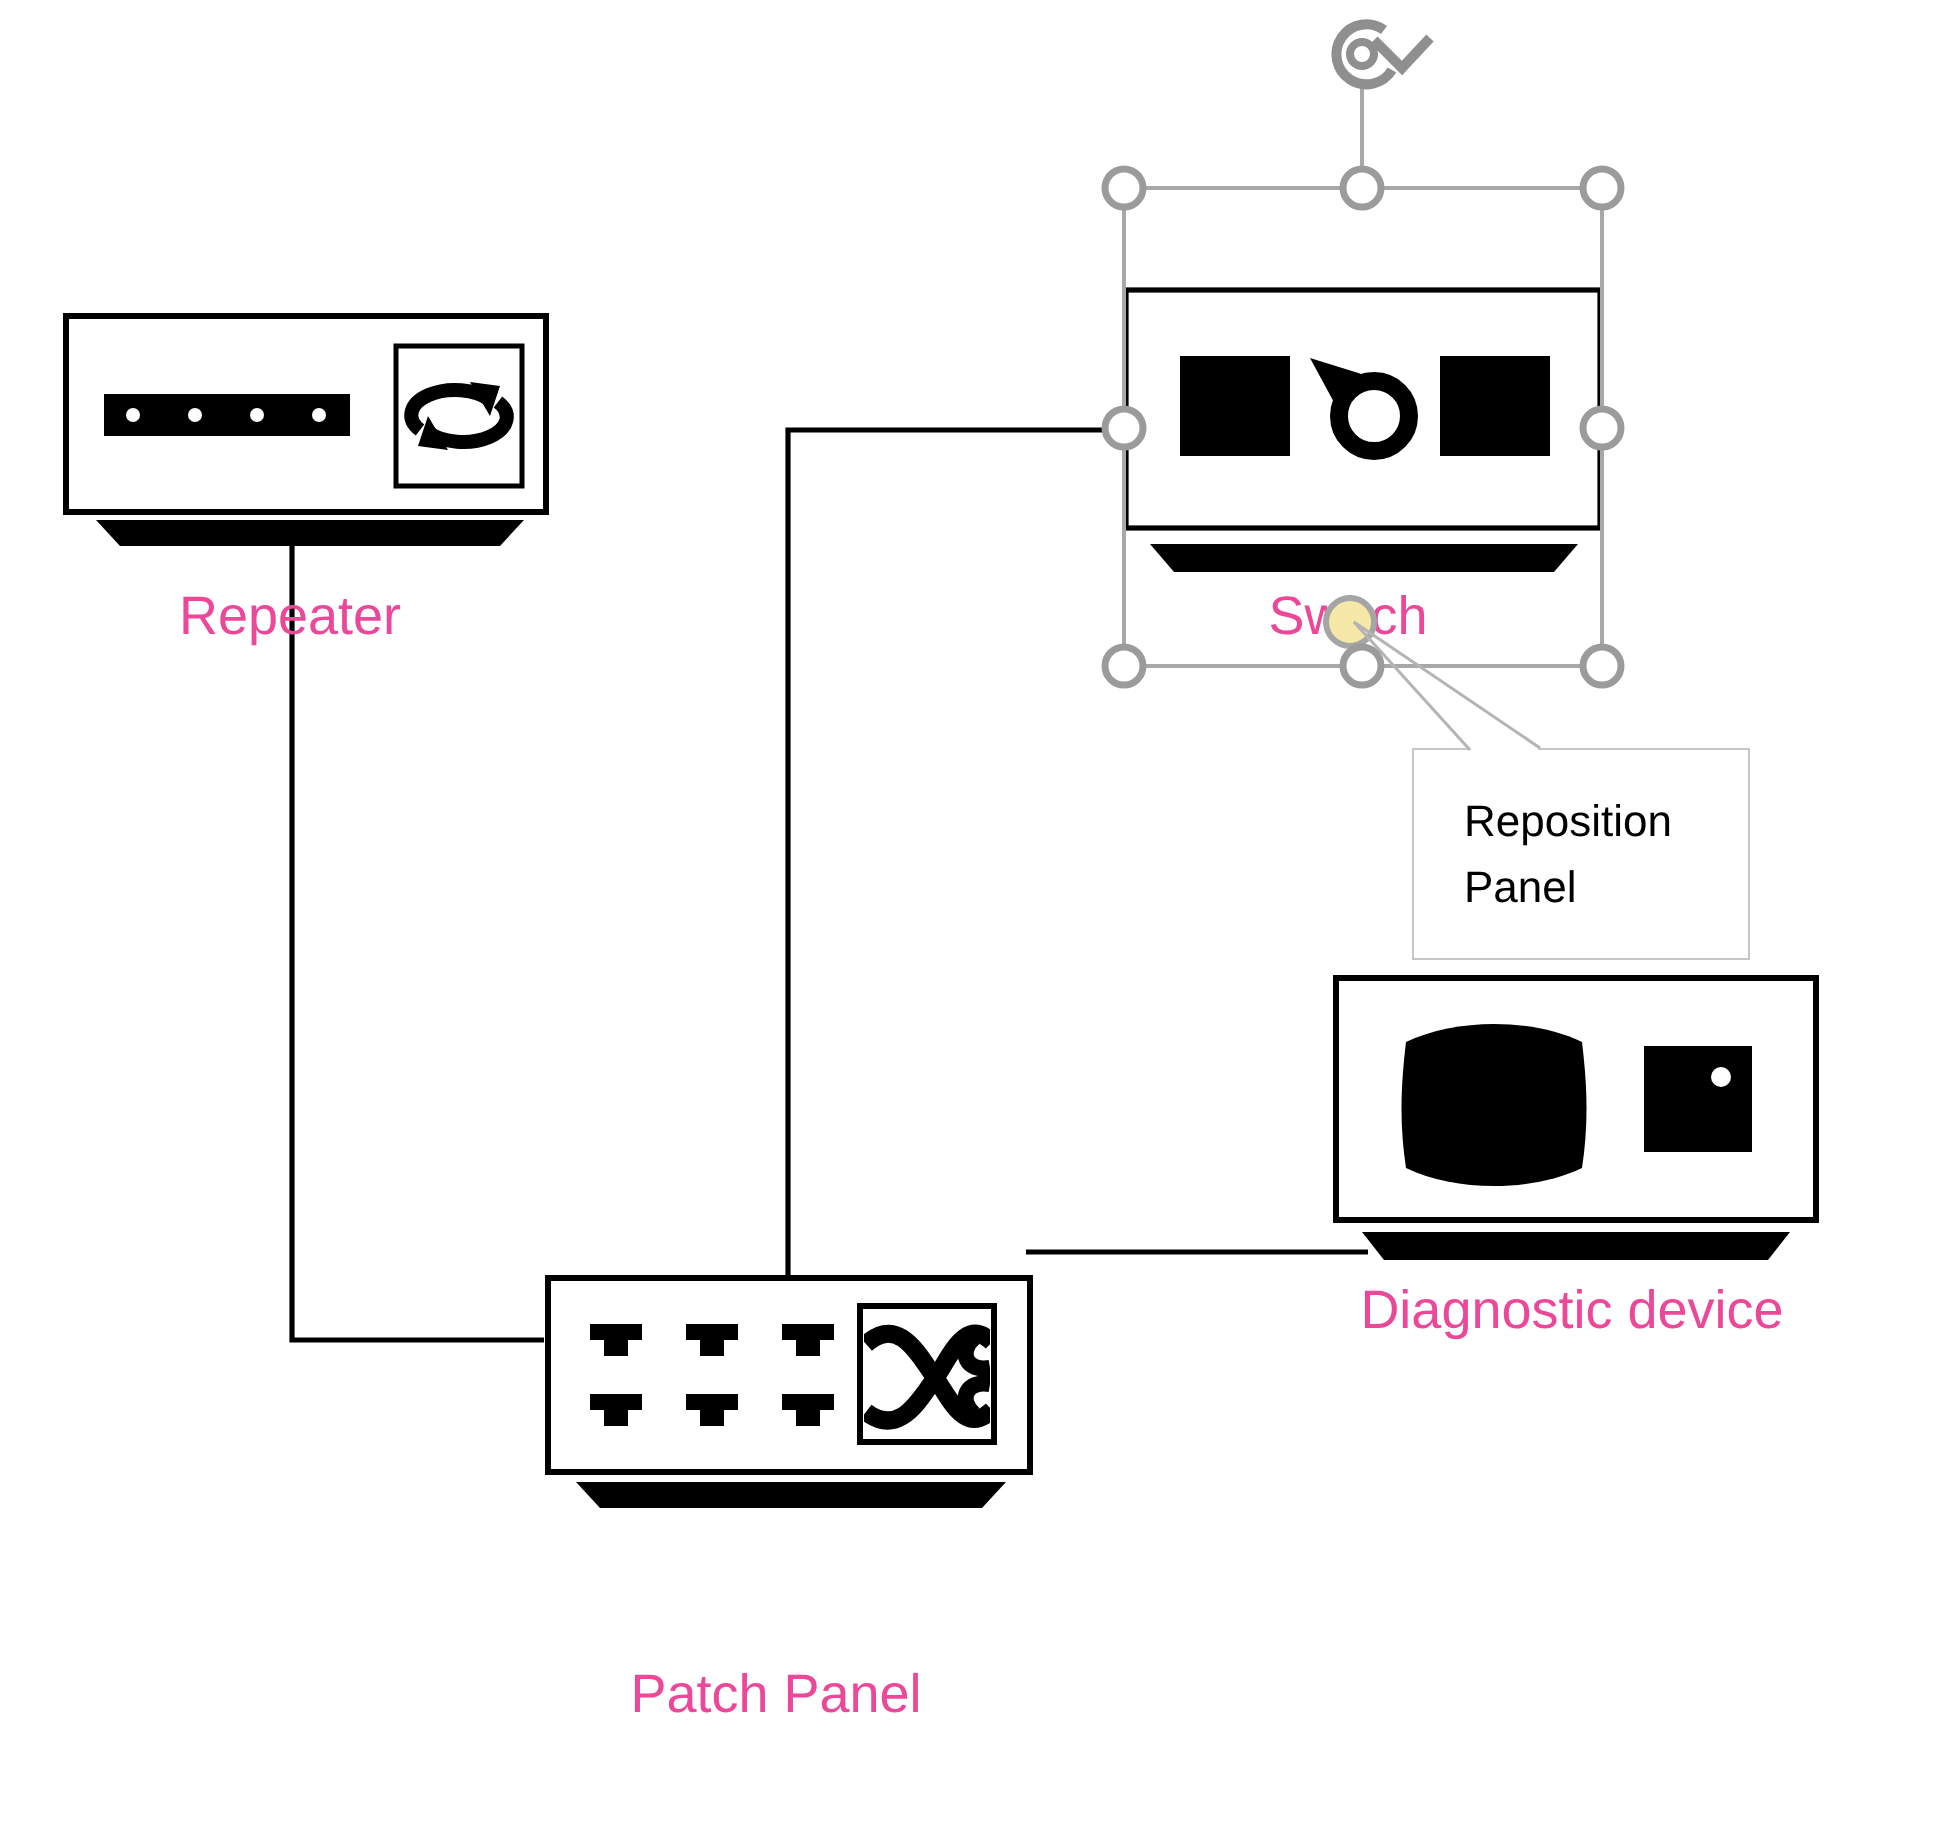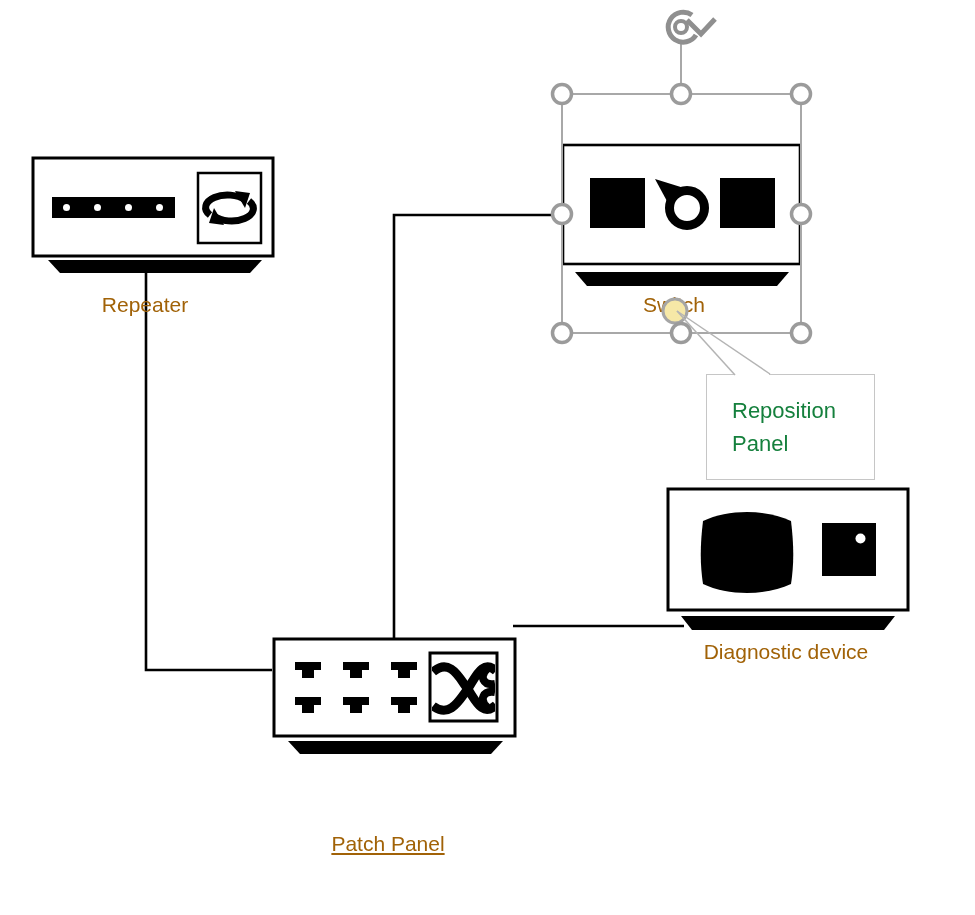--- a/index.html
+++ b/index.html
@@ -4,26 +4,26 @@
 <style>
   html,body{margin:0;padding:0;background:#fff;}
   #canvas{
     position:relative;width:975px;height:915px;background:#FFFFFF;overflow:hidden;
     font-family:"Liberation Sans",sans-serif;
   }
   svg{position:absolute;left:0;top:0;}
   #base-layer{z-index:1;}
   .shape-label{
     position:absolute;transform:translateX(-50%);
-    font-size:21px;color:#a16207;white-space:nowrap;z-index:2;
+    font-size:27px;color:#ec4899;white-space:nowrap;z-index:2;
   }
   #tooltip{
     position:absolute;left:706px;top:374px;width:169px;height:106px;
     background:#FFFFFF;border:1.5px solid #C6C6C6;box-sizing:border-box;
-    z-index:2;color:#15803d;font-size:22px;line-height:33px;
+    z-index:2;color:#000000;font-size:22px;line-height:33px;
     padding:19px 4px 0 25px;
   }
   #overlay-layer{z-index:3;}
 </style>
 </head>
 <body>
 
 <div id="canvas">
 
   <svg id="base-layer" width="975" height="915" viewBox="0 0 975 915">
@@ -94,21 +94,21 @@
     <g>
       <circle cx="681" cy="27" r="6" fill="none" stroke="#8F8F8F" stroke-width="4"></circle>
       <path d="M 692,15 A 15,15 0 1 0 696,35" fill="none" stroke="#8F8F8F" stroke-width="5"></path>
       <path d="M 687,20 L 701,34 L 715,19" fill="none" stroke="#8F8F8F" stroke-width="5"></path>
     </g>
   </svg>
 
   <div class="shape-label" style="left:145px;top:293px;">Repeater</div>
   <div class="shape-label" style="left:674px;top:293px;">Switch</div>
   <div class="shape-label" style="left:786px;top:640px;">Diagnostic device</div>
-  <div class="shape-label" style="left:388px;top:832px;text-decoration:underline;">Patch Panel</div>
+  <div class="shape-label" style="left:388px;top:832px;">Patch Panel</div>
 
   <div id="tooltip">
     <div>Reposition</div>
     <div>Panel</div>
   </div>
 
   <svg id="overlay-layer" width="975" height="915" viewBox="0 0 975 915">
 
     <circle cx="675" cy="311" r="12" fill="#F6E8A7" stroke="#A5A5A5" stroke-width="3"></circle>
 

